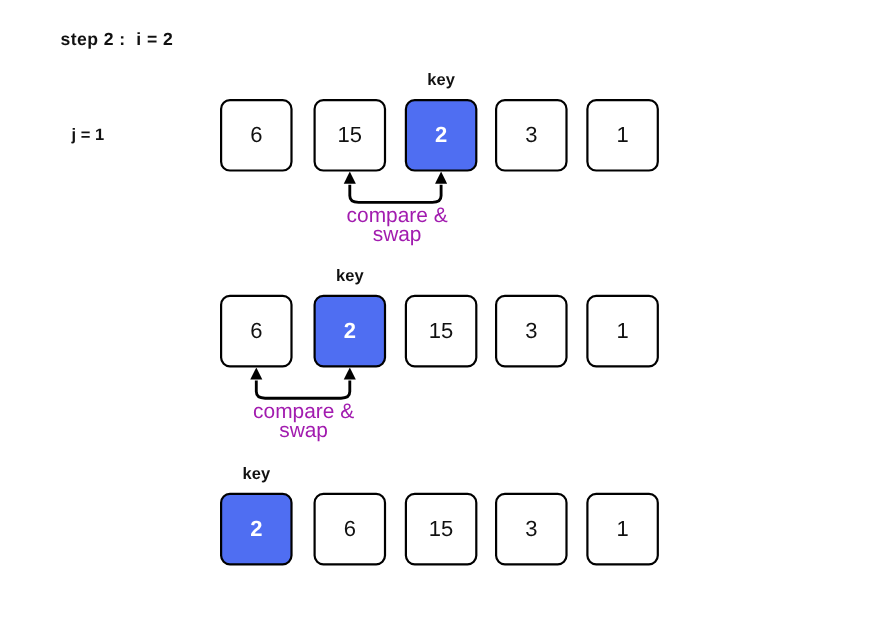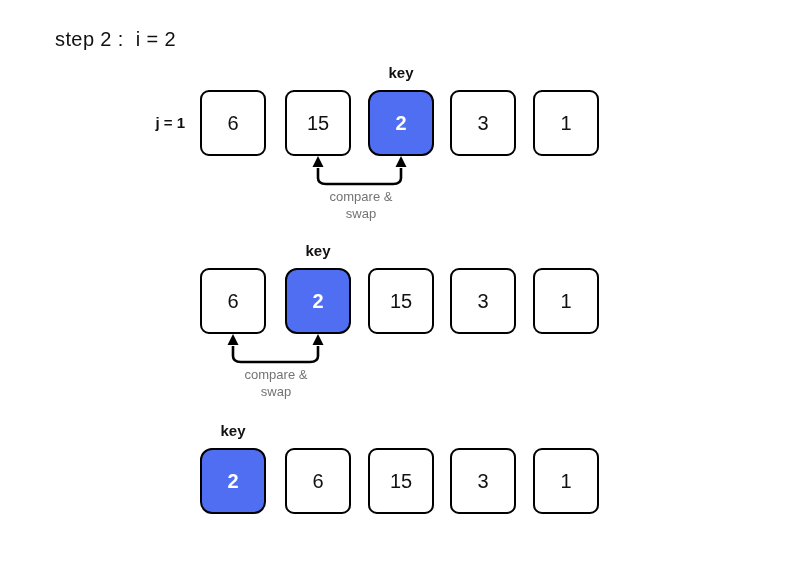--- a/index.html
+++ b/index.html
@@ -20,42 +20,41 @@
     position: absolute;
     left: 0; top: 0;
     width: 800px;
     height: 563px;
   }
 
   .step-title {
     position: absolute;
     left: 55px;
     top: 28px;
-    font-size: 20px;
-    font-weight: normal;
+    font-size: 16px;
+    font-weight: bold;
     letter-spacing: 0.4px;
     color: #111111;
     white-space: pre;
   }
 
   .row {
     position: absolute;
     left: 0;
     width: 800px;
     height: 66px;
   }
 
   .row-label {
     position: absolute;
     right: 0;
     top: 0;
     width: 120px;
     height: 66px;
     line-height: 66px;
-    text-align: right;
     font-size: 15px;
     font-weight: bold;
     color: #111111;
     white-space: pre;
   }
   .row-label-wrap {
     position: absolute;
     left: 60px;
     top: 0;
     width: 125px;
@@ -76,21 +75,20 @@
     justify-content: center;
     font-size: 20px;
     font-weight: normal;
     color: #111111;
   }
   .cell.highlight {
     background: #4f6ef2;
     border-color: #000000;
     color: #ffffff;
     font-weight: bold;
-    border-radius: 12px;
   }
 
   .key-label {
     position: absolute;
     width: 66px;
     text-align: center;
     font-size: 15px;
     font-weight: bold;
     color: #111111;
     top: -28px;
@@ -99,23 +97,23 @@
   .annot {
     position: absolute;
   }
   .annot svg {
     display: block;
   }
   .annot-text {
     position: absolute;
     width: 180px;
     text-align: center;
-    font-size: 13px;
+    font-size: 19px;
     line-height: 17px;
-    color: #737373;
+    color: #a21caf;
   }
 </style>
 </head>
 <body>
 
 <div id="diagram-root">
 
   <div class="step-title">step 2 :  i = 2</div>
 
   <div class="row" style="top:90px;">

